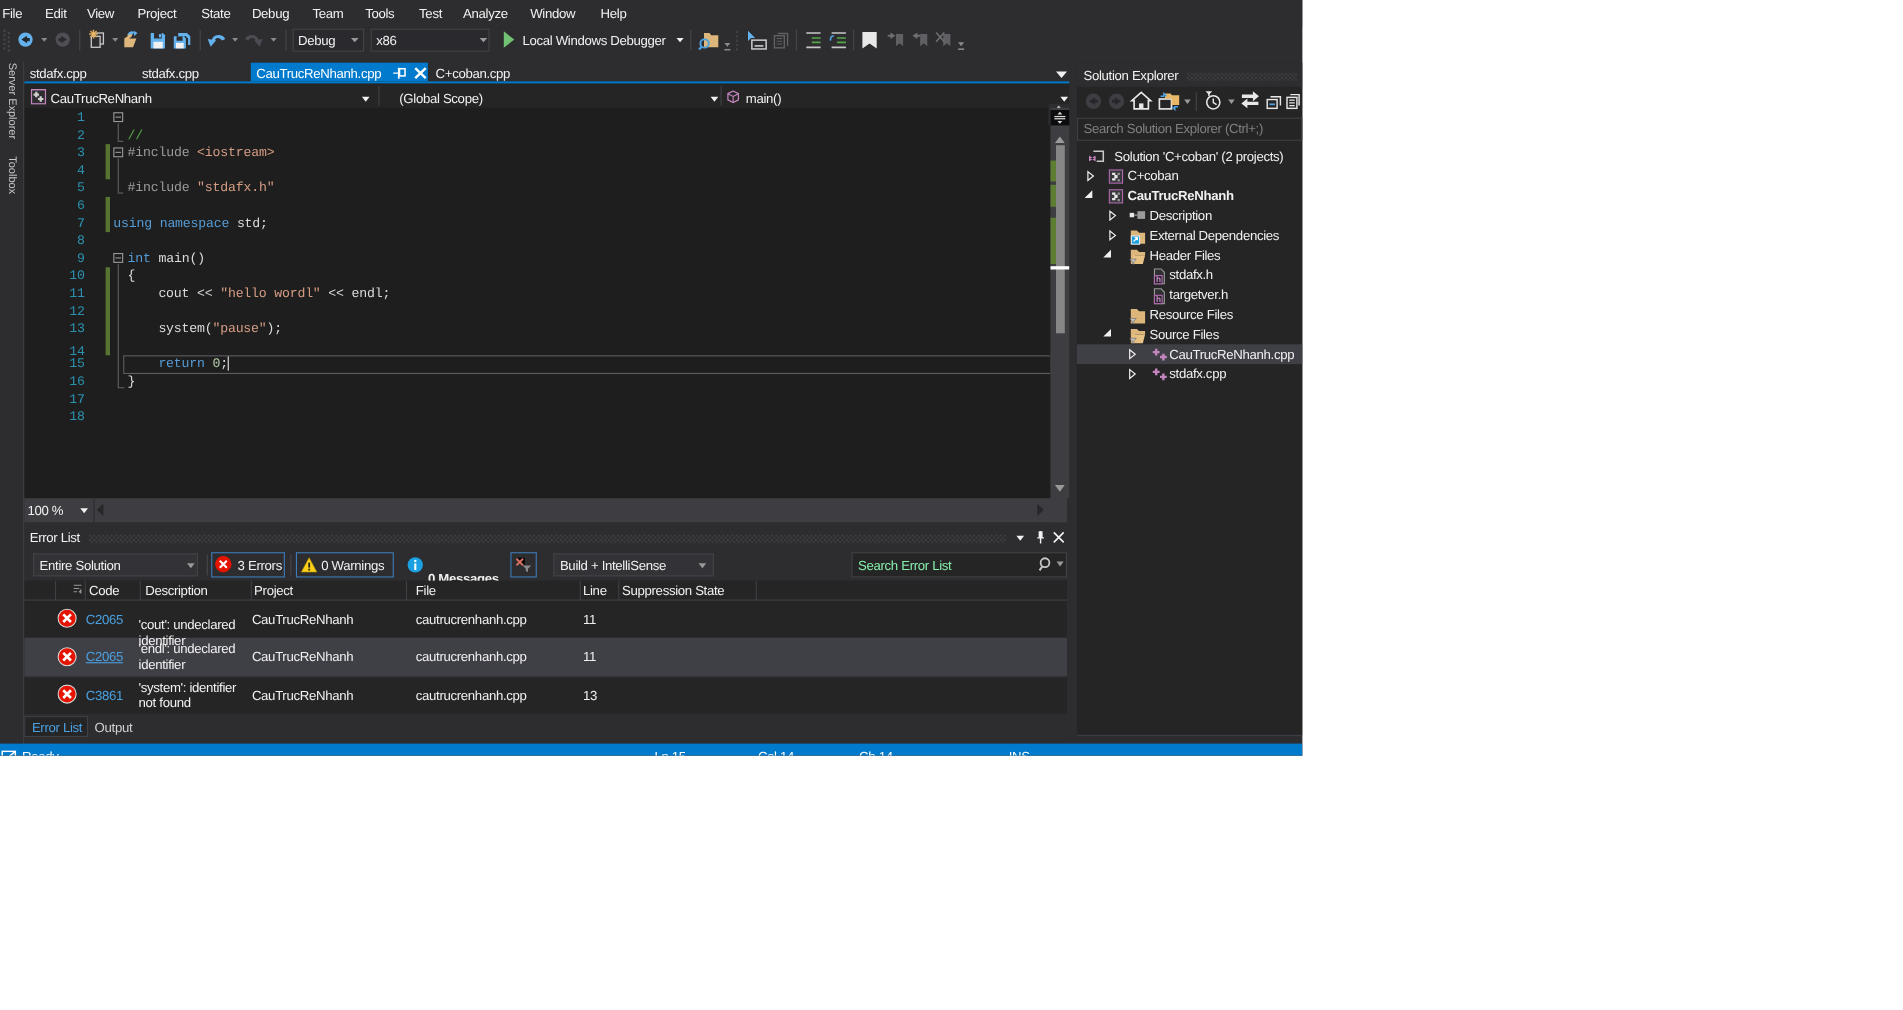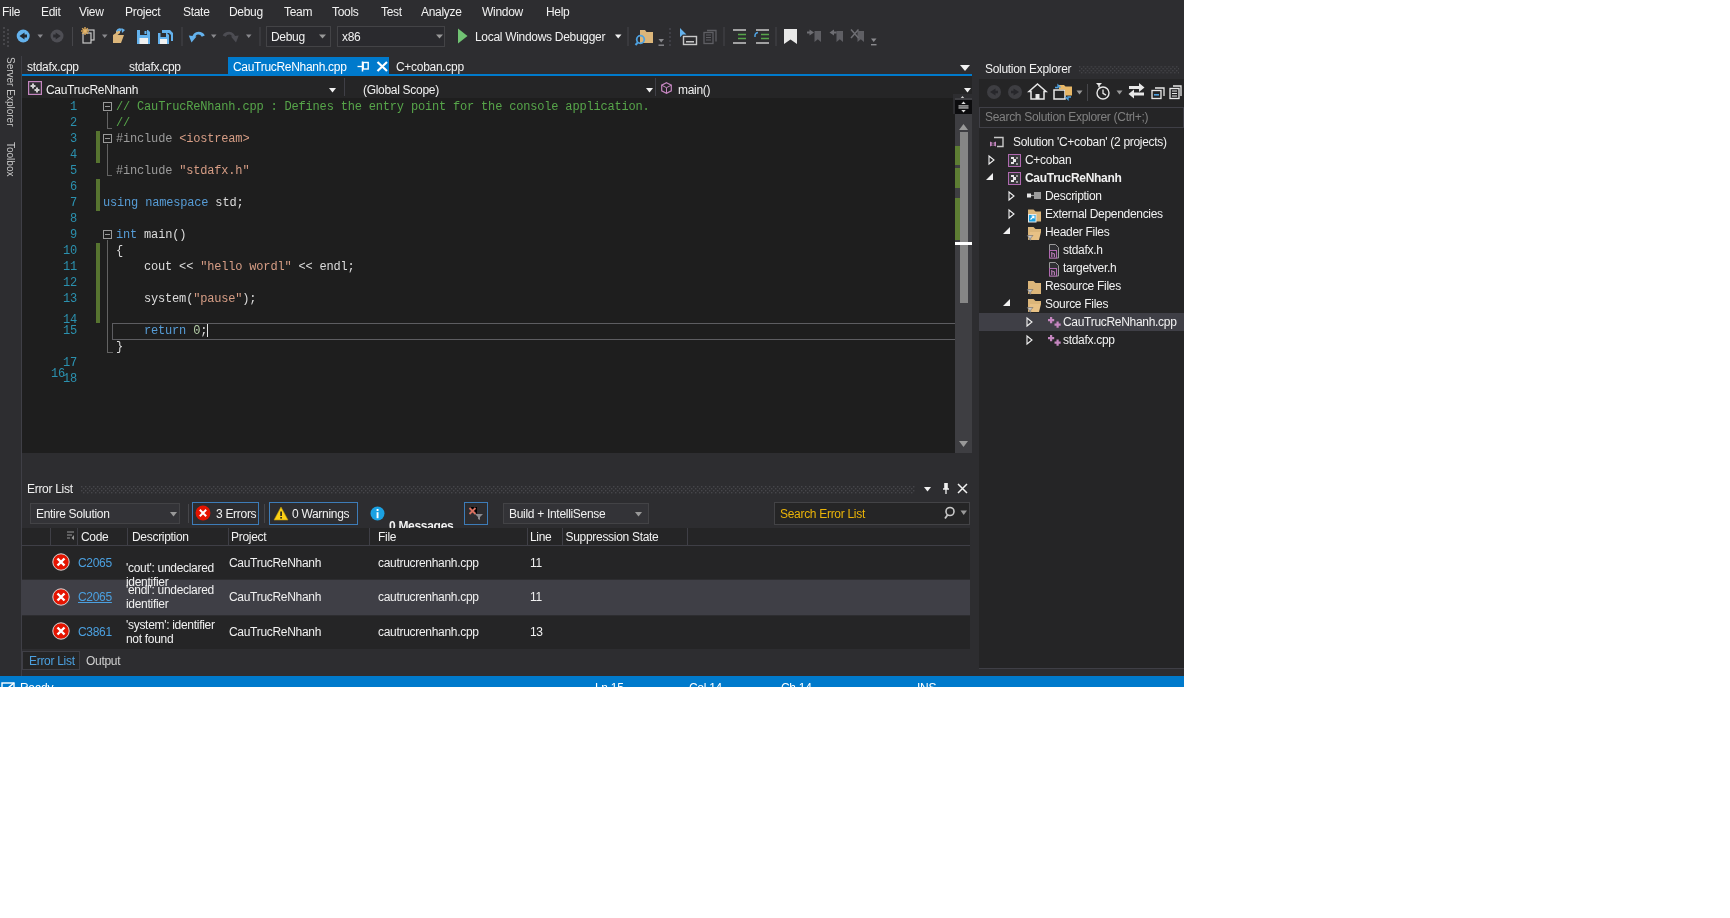--- a/index.html
+++ b/index.html
@@ -228,36 +228,35 @@
     <div class="ln" style="left:15px;top:81px;">6</div>
     <div class="ln" style="left:15px;top:97px;">7</div>
     <div class="ln" style="left:15px;top:113px;">8</div>
     <div class="ln" style="left:15px;top:129px;">9</div>
     <div class="ln" style="left:15px;top:145px;">10</div>
     <div class="ln" style="left:15px;top:161px;">11</div>
     <div class="ln" style="left:15px;top:177px;">12</div>
     <div class="ln" style="left:15px;top:193px;">13</div>
     <div class="ln" style="left:15px;top:214px;">14</div>
     <div class="ln" style="left:15px;top:225px;">15</div>
-    <div class="ln" style="left:3px;top:241px;margin-top:27px;">16</div>
+    <div class="ln" style="left:15px;top:241px;">16</div>
     <div class="ln" style="left:15px;top:257px;">17</div>
     <div class="ln" style="left:15px;top:273px;">18</div>
     <div class="gbar" style="top:33px;height:32px;"></div>
     <div class="gbar" style="top:81px;height:32px;"></div>
     <div class="gbar" style="top:145px;height:80px;"></div>
     <div class="vline" style="left:85px;top:14px;height:16px;"></div>
     <div class="hline" style="left:85px;top:30px;width:5px;"></div>
     <div class="vline" style="left:85px;top:46px;height:31px;"></div>
     <div class="hline" style="left:85px;top:77px;width:5px;"></div>
     <div class="vline" style="left:85px;top:142px;height:112px;"></div>
     <div class="hline" style="left:85px;top:254px;width:6px;"></div>
     <div class="fold" style="left:81px;top:4px;"></div>
     <div class="fold" style="left:81px;top:36px;"></div>
     <div class="fold" style="left:81px;top:132px;"></div>
-    <div class="cl" style="left:94px;top:1px;"><span class="cm">// CauTrucReNhanh.cpp : Defines the entry point for the console application.</span></div>
     <div class="cl" style="left:94px;top:17px;"><span class="cm">//</span></div>
     <div class="cl" style="left:94px;top:33px;"><span class="pp">#include</span> <span class="str">&lt;iostream&gt;</span></div>
     <div class="cl" style="left:94px;top:65px;"><span class="pp">#include</span> <span class="str">"stdafx.h"</span></div>
     <div class="cl" style="left:81px;top:97px;"><span class="kw">using</span> <span class="kw">namespace</span> std;</div>
     <div class="cl" style="left:94px;top:129px;"><span class="kw">int</span> main()</div>
     <div class="cl" style="left:94px;top:145px;">{</div>
     <div class="cl" style="left:122px;top:161px;">cout &lt;&lt; <span class="str">"hello wordl"</span> &lt;&lt; endl;</div>
     <div class="cl" style="left:122px;top:193px;">system(<span class="str">"pause"</span>);</div>
     <div class="cl" style="left:122px;top:225px;"><span class="kw">return</span> <span class="num">0</span>;</div>
     <div class="cl" style="left:94px;top:241px;">}</div>
@@ -284,20 +283,34 @@
         </svg>
     <div class="abs" style="left:4.5px;top:34px;width:8px;height:171px;background:#868686;"></div>
     <div class="abs" style="left:0;top:48px;width:4.5px;height:19px;background:#5d7d33;"></div>
     <div class="abs" style="left:0;top:70px;width:4.5px;height:20px;background:#5d7d33;"></div>
     <div class="abs" style="left:0;top:100px;width:4.5px;height:42px;background:#5d7d33;"></div>
     <div class="abs" style="left:0;top:144px;width:17px;height:3px;background:#ffffff;"></div>
     <svg class="abs" style="left:4px;top:343px;" width="9" height="6" viewBox="0 0 9 6">
           <path d="M4.5 6 L9 0 L0 0 Z" fill="#999999"></path>
         </svg>
   </div>
+  <div id="hscrollrow" class="abs" style="left:22px;top:453px;width:948px;height:22px;background:#3e3e42;">
+    <span class="t12 abs" style="left:3px;top:4px;">100 %</span>
+    <svg class="abs" style="left:50px;top:8px;" width="10" height="7" viewBox="0 0 10 7">
+          <path d="M1 1 L8 1 L4.5 5.5 Z" fill="#f1f1f1"></path>
+        </svg>
+    <div class="abs" style="left:63px;top:0;width:1px;height:22px;background:#2d2d30;"></div>
+    <svg class="abs" style="left:66px;top:5px;" width="7" height="11" viewBox="0 0 7 11">
+          <path d="M6 0 L6 11 L0 5.5 Z" fill="#27272a"></path>
+        </svg>
+    <svg class="abs" style="left:920px;top:5px;" width="7" height="11" viewBox="0 0 7 11">
+          <path d="M1 0 L1 11 L7 5.5 Z" fill="#27272a"></path>
+        </svg>
+    <div class="abs" style="left:933px;top:0;width:15px;height:22px;background:#3e3e42;"></div>
+  </div>
   <div id="errorlist" class="abs" style="left:22px;top:475px;width:948px;height:201px;background:#2d2d30;">
     <span class="t12 abs" style="left:5px;top:7px;">Error List</span>
     <svg class="abs" style="left:59px;top:11px;" width="834" height="8" viewBox="0 0 834 8">
       <defs>
             <pattern id="dots" width="4" height="4" patternUnits="userSpaceOnUse">
               <rect x="0" y="0" width="1.4" height="1.4" fill="#46464a"></rect>
               <rect x="2" y="2" width="1.4" height="1.4" fill="#46464a"></rect>
             </pattern>
           </defs>
       <rect width="834" height="8" fill="url(#dots)"></rect>
@@ -348,21 +361,21 @@
       <path d="M2 1 L9 1 L9 8" stroke="none"></path>
       <path d="M1.5 2 L7.5 8 M7.5 2 L1.5 8" stroke="#d9705f" stroke-width="1.8"></path>
       <path d="M7 8 L15 8 L12 11 L12 14 L10 13 L10 11 Z" fill="#8a8a8e"></path>
     </svg>
     <div class="abs" style="left:481px;top:28px;width:146px;height:21px;background:#333337;border:1px solid #434346;box-sizing:border-box;"></div>
     <span class="t12 abs" style="left:487px;top:32px;">Build + IntelliSense</span>
     <svg class="abs" style="left:612px;top:36px;" width="10" height="7" viewBox="0 0 10 7">
           <path d="M1 1 L8 1 L4.5 5.5 Z" fill="#999999"></path>
         </svg>
     <div class="abs" style="left:752px;top:27px;width:196px;height:23px;background:#252526;border:1px solid #434346;box-sizing:border-box;"></div>
-    <span class="t12 abs" style="left:758px;top:32px;color:#eab308;">Search Error List</span>
+    <span class="t12 abs" style="left:758px;top:32px;color:#86efac;">Search Error List</span>
     <svg class="abs" style="left:922px;top:31px;" width="13" height="14" viewBox="0 0 13 14">
       <circle cx="6" cy="5.5" r="4" fill="none" stroke="#c8c8c8" stroke-width="1.6"></circle>
           <line x1="3.5" y1="9" x2="1" y2="12.5" stroke="#c8c8c8" stroke-width="1.8"></line>
     </svg>
     <svg class="abs" style="left:938px;top:35px;" width="9" height="6" viewBox="0 0 9 6">
           <path d="M0.5 0.5 L7 0.5 L3.7 5 Z" fill="#999999"></path>
         </svg>
 
     <div class="abs" style="left:0;top:53px;width:948px;height:122px;background:#252526;"></div>
     <div class="abs" style="left:0;top:53px;width:948px;height:18px;background:#252526;border-bottom:1px solid #3f3f46;box-sizing:border-box;"></div>

